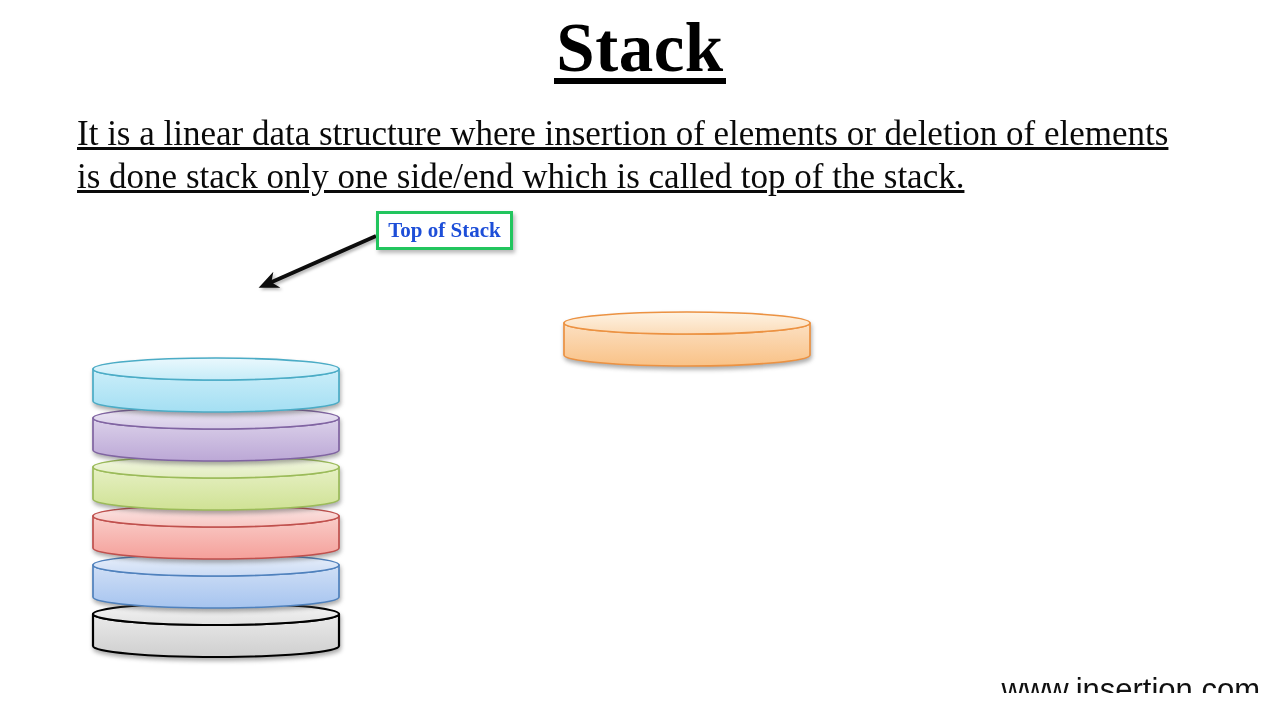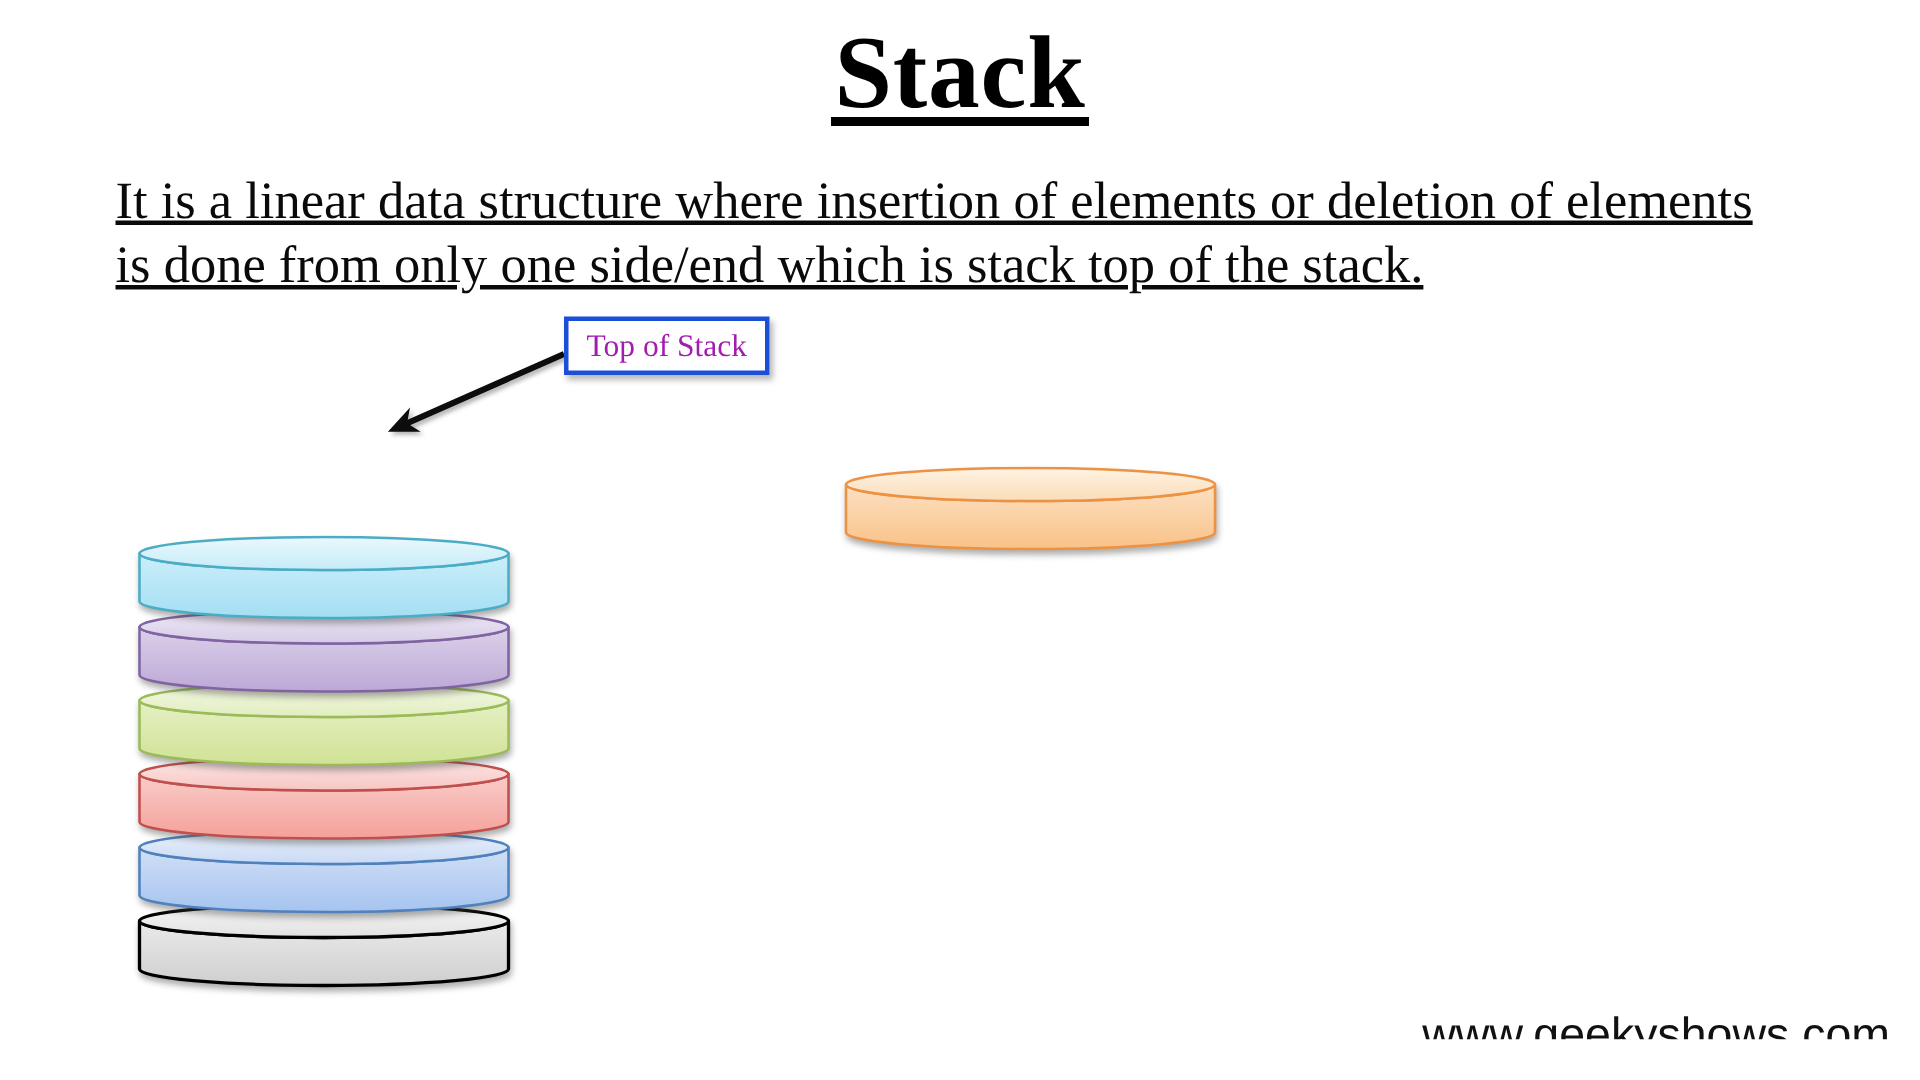--- a/index.html
+++ b/index.html
@@ -38,29 +38,30 @@
     color: #0a0a0a;
     text-decoration: underline;
   }
   .callout-box {
     position: absolute;
     left: 376px;
     top: 211px;
     width: 137px;
     height: 39px;
     box-sizing: border-box;
-    border: 3px solid #1d4ed8;
+    border: 3px solid #22c55e;
     background: #fff;
     display: flex;
     align-items: center;
     justify-content: center;
     font-size: 21px;
-    color: #a21caf;
+    color: #1d4ed8;
     box-shadow: 2px 3px 4px rgba(0,0,0,0.28);
     z-index: 40;
+    font-weight: bold;
   }
   .arrow-svg {
     position: absolute;
     left: 250px;
     top: 225px;
     filter: drop-shadow(2px 2.5px 1.5px rgba(0,0,0,0.30));
     z-index: 39;
   }
   .stack-diagram {
     position: absolute;
@@ -97,21 +98,21 @@
 <body>
 
 <div class="slide">
 
   <div class="title-wrap">
     <h1 class="title-text" style="margin:0; font-weight:bold;">Stack</h1>
   </div>
 
   <div class="desc">
     <div>It is a linear data structure where insertion of elements or deletion of elements</div>
-    <div>is done from only one side/end which is stack top of the stack.</div>
+    <div>is done stack only one side/end which is called top of the stack.</div>
   </div>
 
   <div class="callout-box">
     <span>Top of Stack</span>
   </div>
 
   <svg class="arrow-svg" width="140" height="75" viewBox="0 0 140 75">
     <defs>
       <marker id="arrowhead" viewBox="0 0 10 10" refX="6.5" refY="5" markerWidth="5" markerHeight="5" orient="auto">
         <path d="M 0 0.6 L 10 5 L 0 9.4 L 3 5 Z" fill="#0d0d0d"></path>
@@ -215,15 +216,15 @@
           </linearGradient>
           <linearGradient id="t-orange" x1="0" y1="0" x2="0" y2="1">
             <stop offset="0" stop-color="#FEF3E3"></stop>
             <stop offset="1" stop-color="#FBDCB9"></stop>
           </linearGradient>
         </defs>
         <path d="M 2 12 L 2 44 A 123 11 0 0 0 248 44 L 248 12 A 123 11 0 0 1 2 12 Z" fill="url(#b-orange)" stroke="#EC9242" stroke-width="1.7" stroke-linejoin="round"></path>
         <ellipse cx="125" cy="12" rx="123" ry="11" fill="url(#t-orange)" stroke="#EC9242" stroke-width="1.7"></ellipse>
       </svg></div>
 
-  <div class="watermark">www.geekyshows.com</div>
+  <div class="watermark">www.insertion.com</div>
 
 </div>
 
 </body></html>

